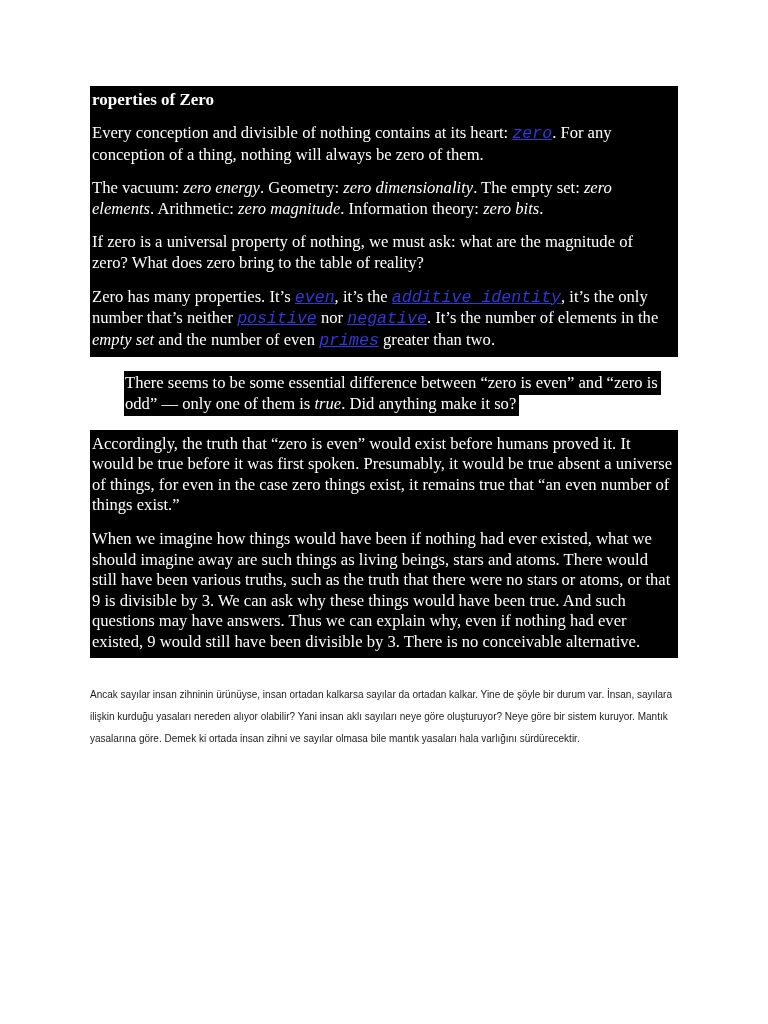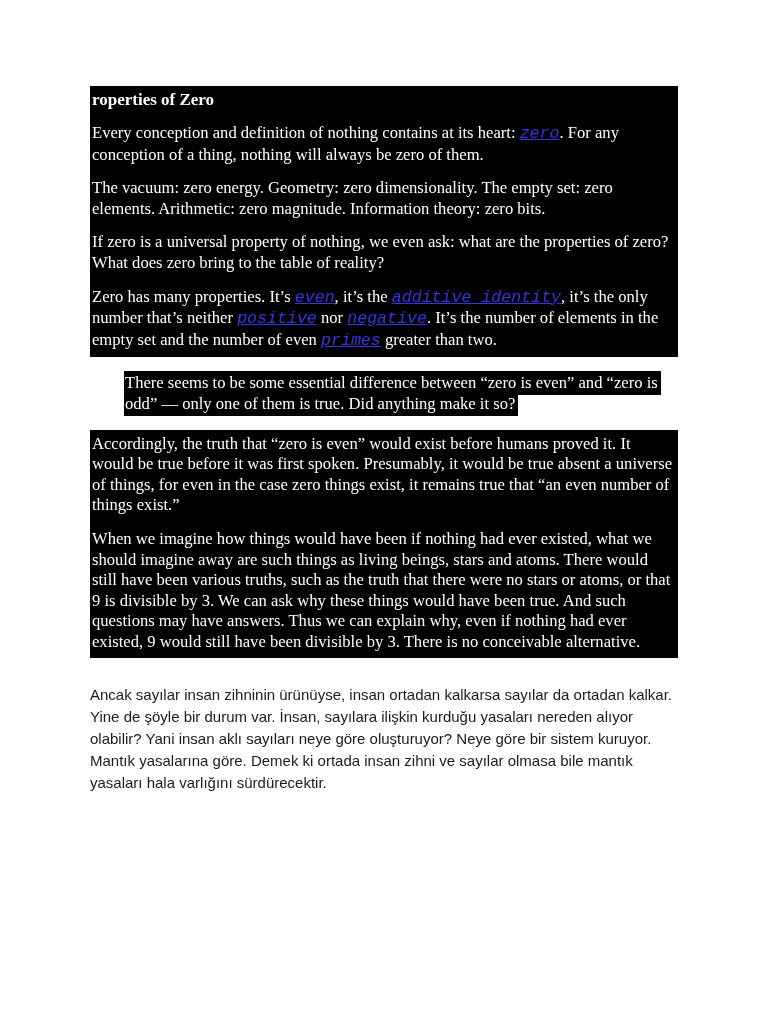--- a/index.html
+++ b/index.html
@@ -33,21 +33,21 @@
     font-weight: bold;
     line-height: 20px;
     margin: 0 0 13px 0;
   }
   .para {
     font-size: 16.6px;
     line-height: 20.6px;
     margin: 0 0 13px 0;
   }
   .black-block .para-wrap > .para:last-child { margin-bottom: 0; }
-  .em { }
+  .em { font-style: italic; }
   a.link {
     color: var(--link, #3535e0);
     font-style: italic;
     text-decoration: underline;
     cursor: pointer;
     font-family: Liberation Mono, monospace;
   }
   .question-section {
     margin: 16px 0 15px 0;
     padding-left: 2px;
@@ -57,37 +57,37 @@
     background: #000000;
     color: #ffffff;
     padding: 2px 3px 3px 1px;
     -webkit-box-decoration-break: clone;
     box-decoration-break: clone;
   }
   .footer-text {
     margin: 26px 0 0 0;
     width: 592px;
     font-family: "Liberation Sans", sans-serif;
-    font-size: 15px;
+    font-size: 10px;
     line-height: 21.8px;
     color: #1b1b1b;
   }
 </style>
 </head>
 <body>
 
 <div class="page">
   <div class="content">
 
     <section class="black-block">
       <h1 class="doc-title">roperties of Zero</h1>
       <div class="para-wrap">
-          <p class="para"><span class="run">Every conception and definition of nothing contains at its heart: </span><a href="#" class="link">zero</a><span class="run">. For any conception of a thing, nothing will always be zero of them.</span></p>
+          <p class="para"><span class="run">Every conception and divisible of nothing contains at its heart: </span><a href="#" class="link">zero</a><span class="run">. For any conception of a thing, nothing will always be zero of them.</span></p>
           <p class="para"><span class="run">The vacuum: </span><span class="em">zero energy</span><span class="run">. Geometry: </span><span class="em">zero dimensionality</span><span class="run">. The empty set: </span><span class="em">zero elements</span><span class="run">. Arithmetic: </span><span class="em">zero magnitude</span><span class="run">. Information theory: </span><span class="em">zero bits</span><span class="run">.</span></p>
-          <p class="para"><span class="run">If zero is a universal property of nothing, we even ask: what are the properties of zero? What does zero bring to the table of reality?</span></p>
+          <p class="para"><span class="run">If zero is a universal property of nothing, we must ask: what are the magnitude of zero? What does zero bring to the table of reality?</span></p>
           <p class="para"><span class="run">Zero has many properties. It’s </span><a href="#" class="link">even</a><span class="run">, it’s the </span><a href="#" class="link">additive identity</a><span class="run">, it’s the only number that’s neither </span><a href="#" class="link">positive</a><span class="run"> nor </span><a href="#" class="link">negative</a><span class="run">. It’s the number of elements in the </span><span class="em">empty set</span><span class="run"> and the number of even </span><a href="#" class="link">primes</a><span class="run"> greater than two.</span></p>
         </div>
     </section>
 
     <section class="question-section">
       <div class="para-wrap">
           <p class="para"><span class="hl"><span class="run">There seems to be some essential difference between “zero is even” and “zero is odd” — only one of them is </span><span class="em">true</span><span class="run">. Did anything make it so?</span></span></p>
         </div>
     </section>
 

